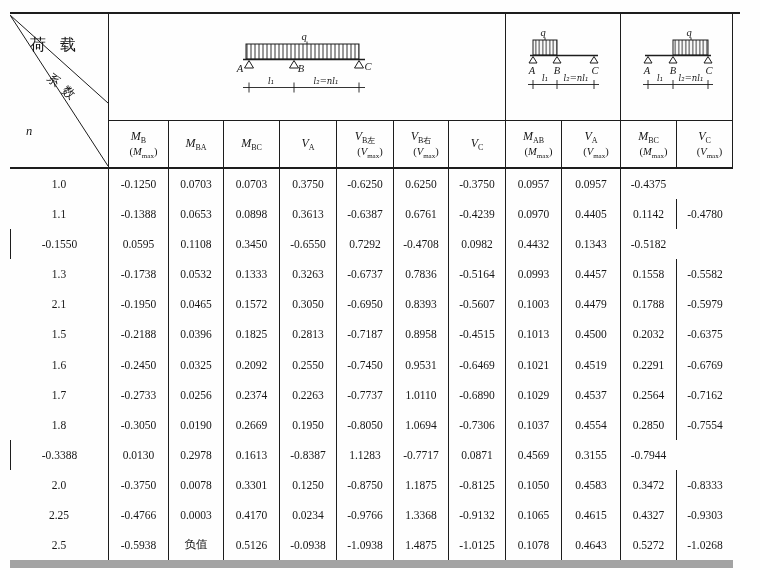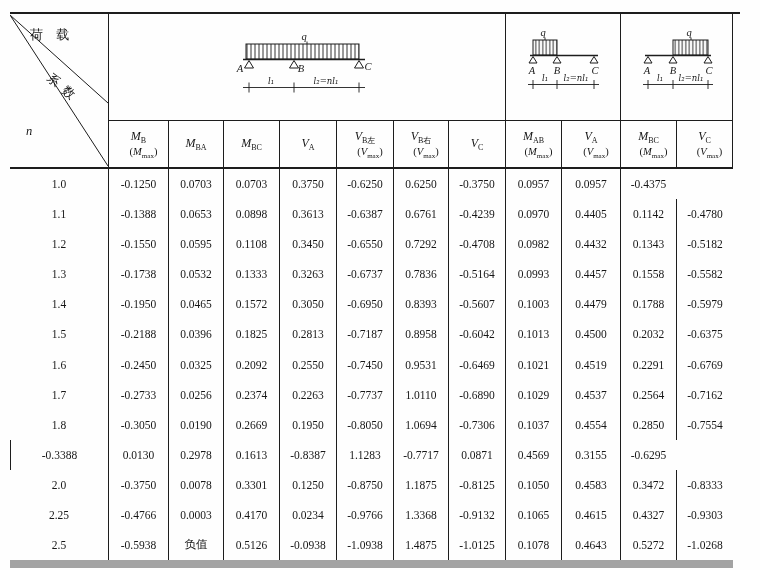--- a/index.html
+++ b/index.html
@@ -52,21 +52,21 @@
   .ncell{display:flex;align-items:center;justify-content:center;font-size:11.5px;}
   .dcell{
     border-left:1px solid #1d1d1d;box-sizing:border-box;
     display:flex;align-items:center;justify-content:center;
     font-size:11.5px;white-space:nowrap;
   }
 
   
   .corner{position:absolute;left:0;top:2px;width:98px;height:153px;}
   .corner svg{position:absolute;left:0;top:0;}
-  .corner-load{position:absolute;left:20px;top:12px;font-size:13px;letter-spacing:5px;white-space:nowrap;}
+  .corner-load{position:absolute;left:20px;top:21px;font-size:16px;letter-spacing:5px;white-space:nowrap;}
   .corner-coeff{
     position:absolute;left:44px;top:56px;font-size:12.5px;letter-spacing:2px;white-space:nowrap;
     transform:rotate(40deg);transform-origin:left top;
   }
   .corner-n{position:absolute;left:16px;top:110px;font-size:12.5px;font-style:italic;}
 
   
   text{fill:#161616;}
   .t-it{font-style:italic;font-family:"Liberation Serif","DejaVu Serif",serif;font-size:10.5px;}
   .t-dim{font-style:italic;font-family:"DejaVu Serif",serif;font-size:8.5px;}
@@ -233,21 +233,20 @@
           <div class="dcell">0.3613</div>
           <div class="dcell">-0.6387</div>
           <div class="dcell">0.6761</div>
           <div class="dcell">-0.4239</div>
           <div class="dcell">0.0970</div>
           <div class="dcell">0.4405</div>
           <div class="dcell">0.1142</div>
           <div class="dcell">-0.4780</div>
         </div>
         <div class="drow">
-          <div class="ncell">1.2</div>
           <div class="dcell">-0.1550</div>
           <div class="dcell">0.0595</div>
           <div class="dcell">0.1108</div>
           <div class="dcell">0.3450</div>
           <div class="dcell">-0.6550</div>
           <div class="dcell">0.7292</div>
           <div class="dcell">-0.4708</div>
           <div class="dcell">0.0982</div>
           <div class="dcell">0.4432</div>
           <div class="dcell">0.1343</div>
@@ -261,42 +260,42 @@
           <div class="dcell">0.3263</div>
           <div class="dcell">-0.6737</div>
           <div class="dcell">0.7836</div>
           <div class="dcell">-0.5164</div>
           <div class="dcell">0.0993</div>
           <div class="dcell">0.4457</div>
           <div class="dcell">0.1558</div>
           <div class="dcell">-0.5582</div>
         </div>
         <div class="drow">
-          <div class="ncell">1.4</div>
+          <div class="ncell">2.1</div>
           <div class="dcell">-0.1950</div>
           <div class="dcell">0.0465</div>
           <div class="dcell">0.1572</div>
           <div class="dcell">0.3050</div>
           <div class="dcell">-0.6950</div>
           <div class="dcell">0.8393</div>
           <div class="dcell">-0.5607</div>
           <div class="dcell">0.1003</div>
           <div class="dcell">0.4479</div>
           <div class="dcell">0.1788</div>
           <div class="dcell">-0.5979</div>
         </div>
         <div class="drow">
           <div class="ncell">1.5</div>
           <div class="dcell">-0.2188</div>
           <div class="dcell">0.0396</div>
           <div class="dcell">0.1825</div>
           <div class="dcell">0.2813</div>
           <div class="dcell">-0.7187</div>
           <div class="dcell">0.8958</div>
-          <div class="dcell">-0.6042</div>
+          <div class="dcell">-0.4515</div>
           <div class="dcell">0.1013</div>
           <div class="dcell">0.4500</div>
           <div class="dcell">0.2032</div>
           <div class="dcell">-0.6375</div>
         </div>
         <div class="drow">
           <div class="ncell">1.6</div>
           <div class="dcell">-0.2450</div>
           <div class="dcell">0.0325</div>
           <div class="dcell">0.2092</div>
@@ -341,21 +340,21 @@
           <div class="dcell">-0.3388</div>
           <div class="dcell">0.0130</div>
           <div class="dcell">0.2978</div>
           <div class="dcell">0.1613</div>
           <div class="dcell">-0.8387</div>
           <div class="dcell">1.1283</div>
           <div class="dcell">-0.7717</div>
           <div class="dcell">0.0871</div>
           <div class="dcell">0.4569</div>
           <div class="dcell">0.3155</div>
-          <div class="dcell">-0.6295</div>
+          <div class="dcell">-0.7944</div>
         </div>
         <div class="drow">
           <div class="ncell">2.0</div>
           <div class="dcell">-0.3750</div>
           <div class="dcell">0.0078</div>
           <div class="dcell">0.3301</div>
           <div class="dcell">0.1250</div>
           <div class="dcell">-0.8750</div>
           <div class="dcell">1.1875</div>
           <div class="dcell">-0.8125</div>

